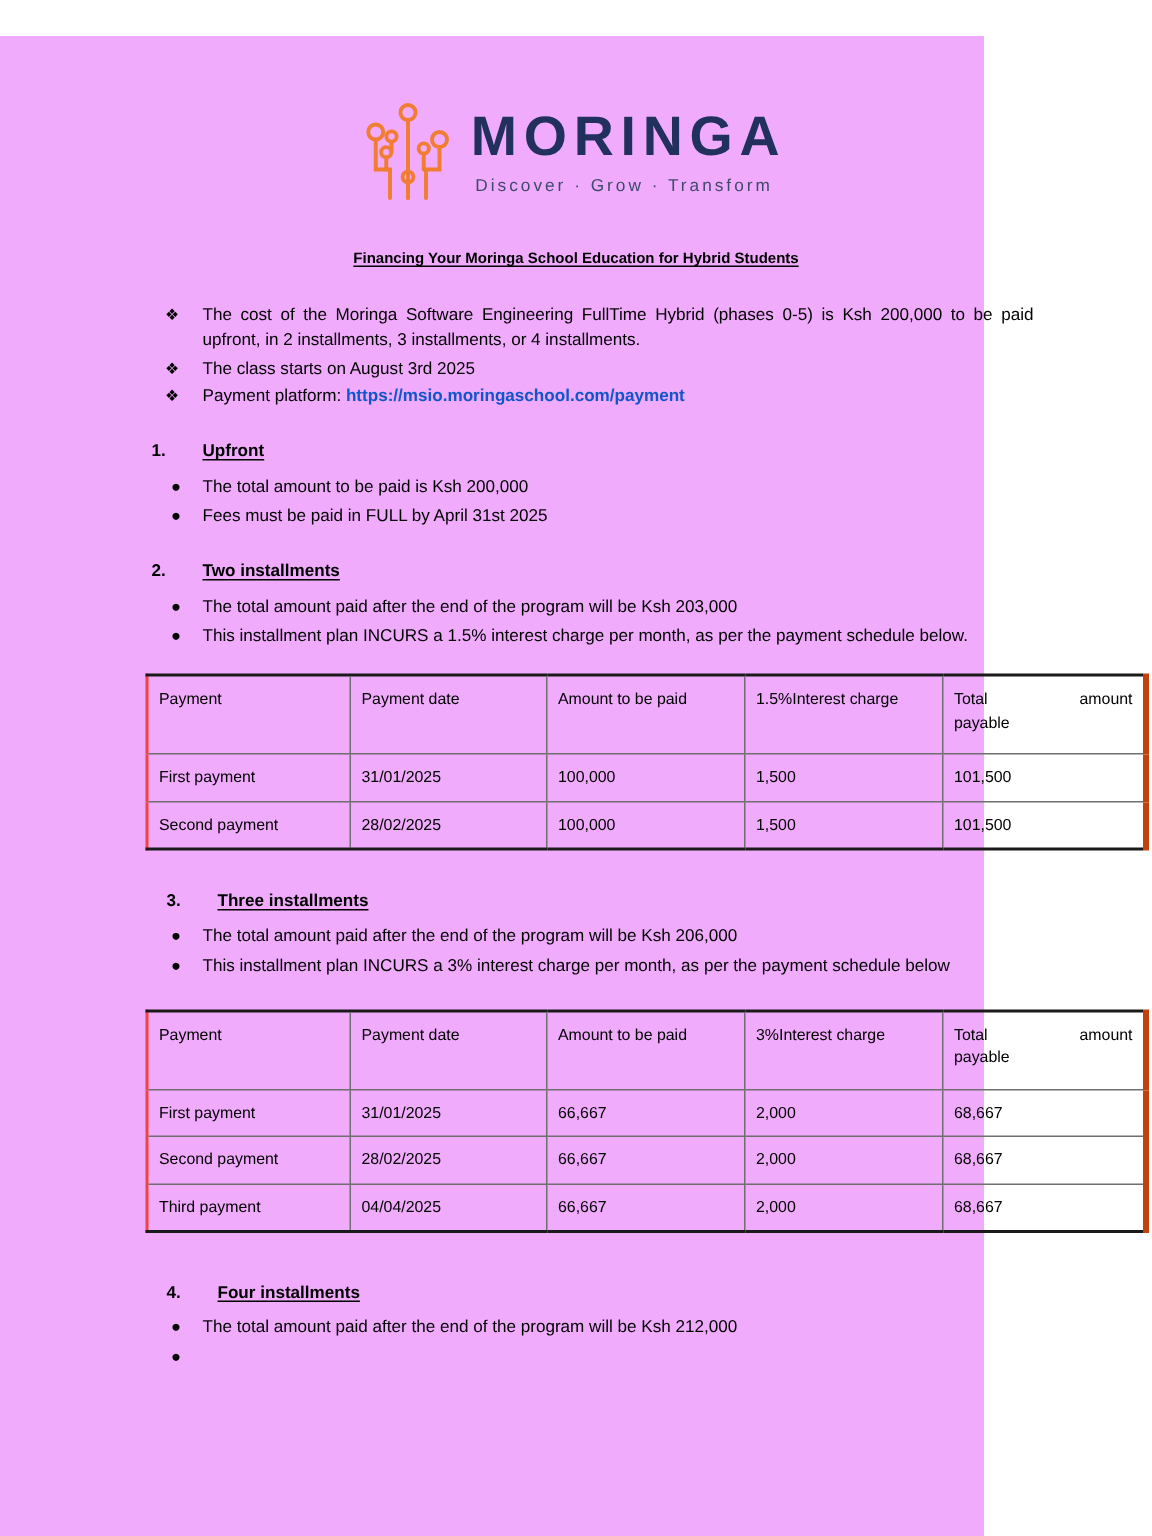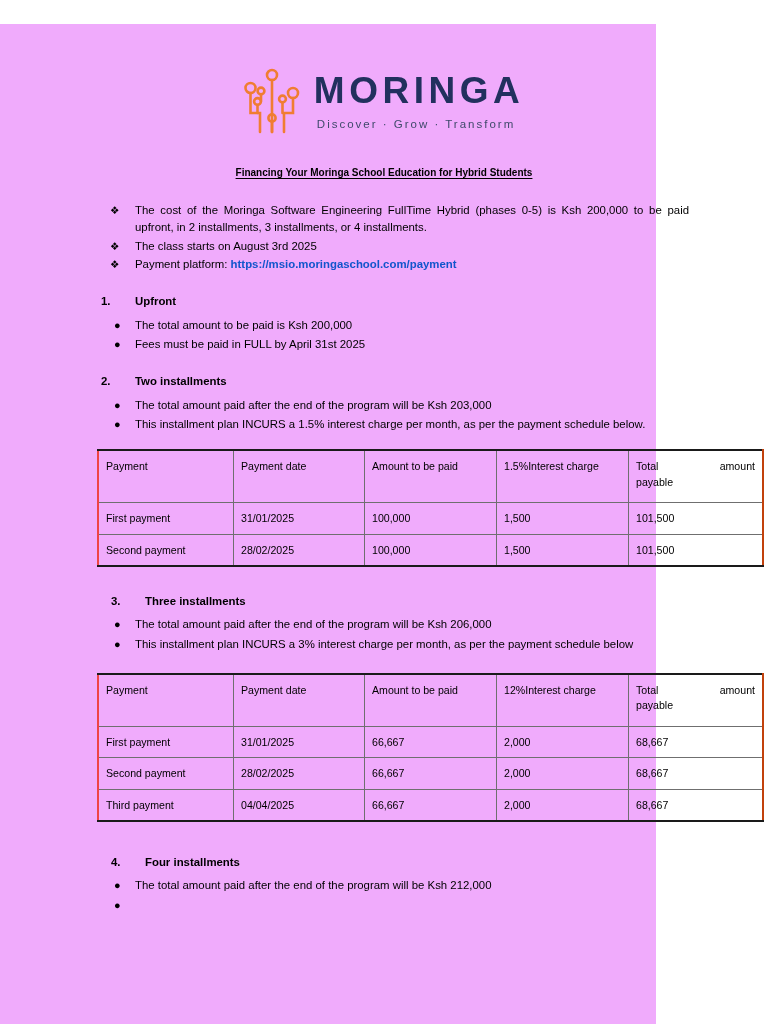--- a/index.html
+++ b/index.html
@@ -132,20 +132,21 @@
     font-size: 11.4px;
     font-weight: bold;
   }
   .sec-head .num {
     position: absolute;
     left: 4px;
     top: 0;
     font-weight: bold;
   }
   .sec-head .txt {
+    text-decoration: underline;
     text-underline-offset: 2px;
   }
   .sec-head.indented { padding-left: 48px; }
   .sec-head.indented .num { left: 14px; }
   .block.indented ul.dot > li { padding-left: 38px; }
 
   
   table.sched {
     border-collapse: collapse;
     table-layout: fixed;
@@ -158,21 +159,21 @@
     border: 1px solid #6f6f6f;
     padding: 8px 7px 7px 7px;
     vertical-align: top;
     line-height: 1.45;
   }
   table.sched tr.hdr td {
     height: 36px;
     border-top: 2px solid #1a1a1a;
   }
   table.sched td:first-child { border-left: 2px solid #ef4444; }
-  table.sched td:last-child  { border-right: 2px solid #c2410c; }
+  table.sched td:last-child  { border-right: 4px solid #c2410c; }
   table.sched tr:last-child td { border-bottom: 2px solid #1a1a1a; }
   .col-a { width: 120px; }
   .col-b { width: 116px; }
   .col-c { width: 117px; }
   .col-d { width: 117px; }
   .col-e { width: 119px; }
   .hdr-total {
     display: block;
     text-align: justify;
     text-align-last: justify;
@@ -321,21 +322,21 @@
         </li>
       </ul>
 
       <div class="tbl-wrap t2">
         <table class="sched">
           <tbody>
             <tr class="hdr">
               <td class="col-a">Payment</td>
               <td class="col-b">Payment date</td>
               <td class="col-c">Amount to be paid</td>
-              <td class="col-d">12%Interest charge</td>
+              <td class="col-d">3%Interest charge</td>
               <td class="col-e">
                 <span class="hdr-total"><span>Total</span> <span>amount</span></span>
                 <span>payable</span>
               </td>
             </tr>
             <tr>
               <td class="col-a">First payment</td>
               <td class="col-b">31/01/2025</td>
               <td class="col-c">66,667</td>
               <td class="col-d">2,000</td>

